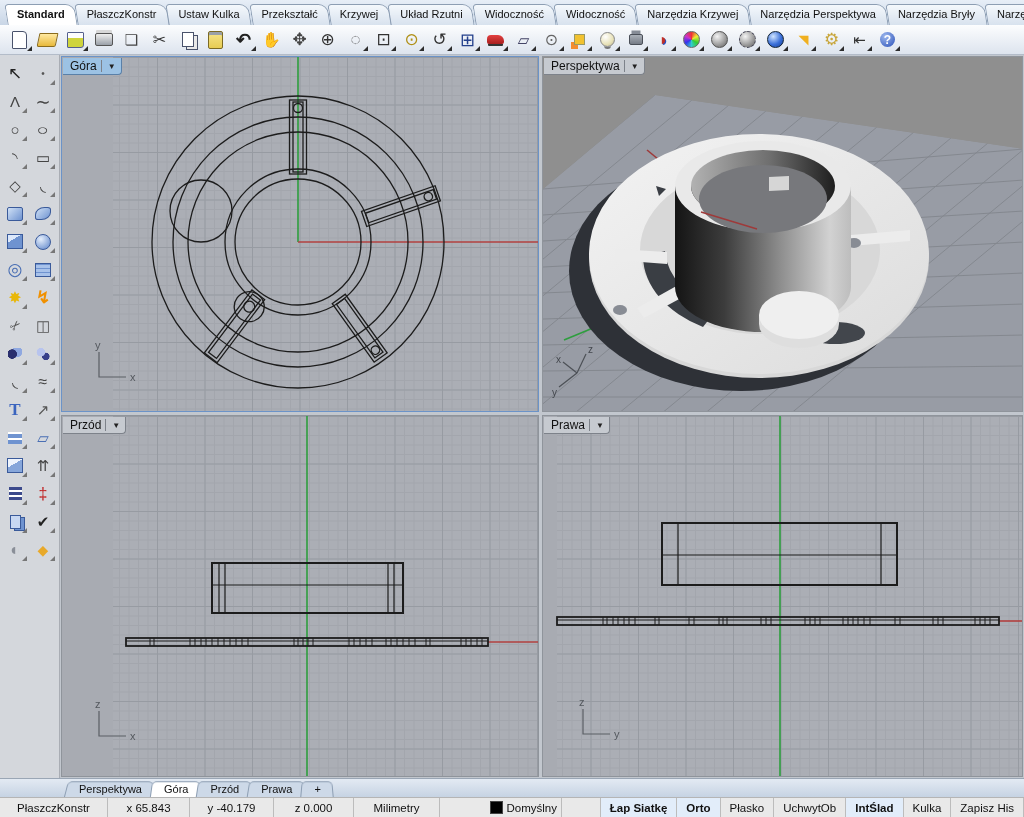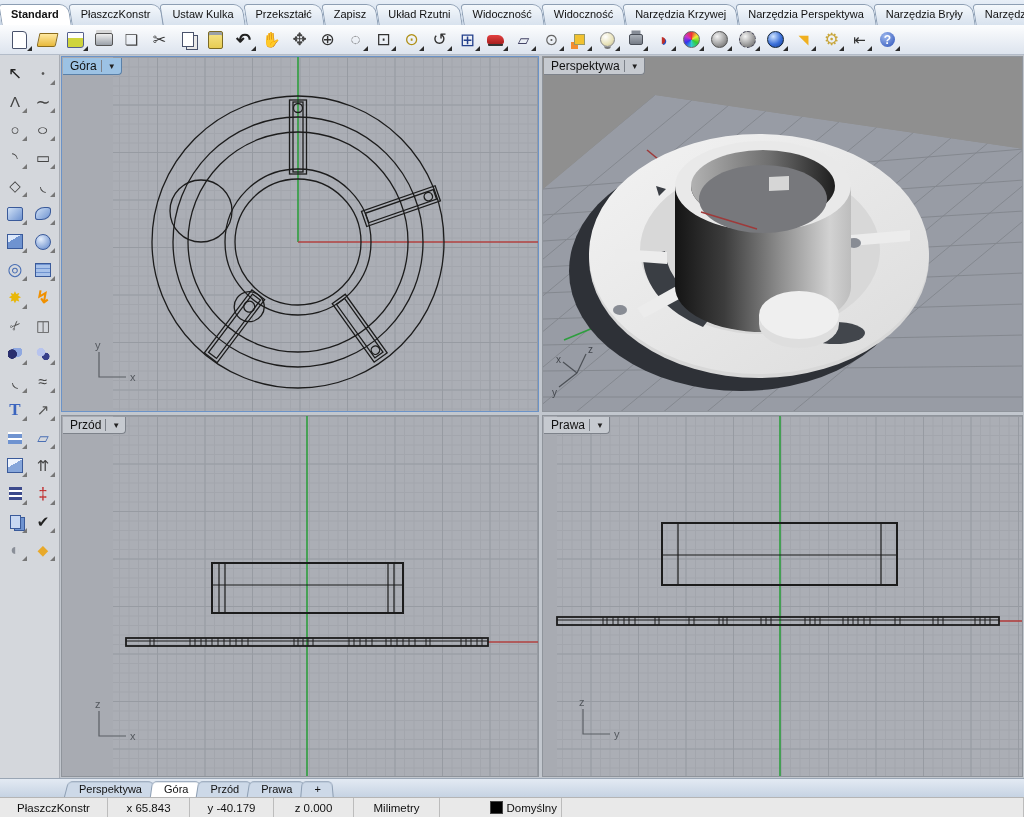--- a/index.html
+++ b/index.html
@@ -1,21 +1,21 @@
 <!DOCTYPE html>
 <html><head>
 <meta charset="utf-8">
 <style>
   html,body{margin:0;padding:0}
   body{width:1024px;height:817px;position:relative;overflow:hidden;
        font-family:"Liberation Sans",sans-serif;font-size:11px;color:#111;background:#cfd9e6}
 
   
   .menubar{position:absolute;left:0;top:0;width:1024px;height:25px;
-           background:linear-gradient(#e7eef7,#c9d6e6);display:flex;align-items:flex-end;padding-left:0;box-sizing:border-box;overflow:hidden}
+           background:linear-gradient(#e7eef7,#c9d6e6);display:flex;align-items:flex-end;padding-left:6px;box-sizing:border-box;overflow:hidden}
   .mtab{position:relative;height:21px;line-height:21px;padding:0 11px;white-space:nowrap;cursor:default}
   .mtab::before{content:"";position:absolute;inset:0;border:1px solid #8d9eb3;border-bottom:none;
                 border-radius:4px 9px 0 0;transform:skewX(9deg);background:linear-gradient(#f4f8fc,#d8e2ee)}
   .mtab.active::before{background:#fff}
   .mtab b{position:relative;font-weight:normal}
   .mtab.active b{font-weight:bold}
 
   
   .toolbar{position:absolute;left:0;top:25px;width:1024px;height:30px;box-sizing:border-box;
            background:linear-gradient(#fcfdfe,#dde4ee);border-bottom:1px solid #b3bcc9;
@@ -138,21 +138,21 @@
 <div class="menubar">
 
     <div class="mtab active"><b>Standard</b></div>
 
     <div class="mtab"><b>PłaszczKonstr</b></div>
 
     <div class="mtab"><b>Ustaw Kulka</b></div>
 
     <div class="mtab"><b>Przekształć</b></div>
 
-    <div class="mtab"><b>Zapisz</b></div>
+    <div class="mtab"><b>Krzywej</b></div>
 
     <div class="mtab"><b>Układ Rzutni</b></div>
 
     <div class="mtab"><b>Widoczność</b></div>
 
     <div class="mtab"><b>Widoczność</b></div>
 
     <div class="mtab"><b>Narzędzia Krzywej</b></div>
 
     <div class="mtab"><b>Narzędzia Perspektywa</b></div>
@@ -527,13 +527,29 @@
   <div class="sseg sw-cpl">PłaszczKonstr</div>
   <div class="sseg sw-x">x 65.843</div>
   <div class="sseg sw-y">y -40.179</div>
   <div class="sseg sw-z">z 0.000</div>
   <div class="sseg sw-u">Milimetry</div>
   <div class="sseg sw-l">
     <span class="layerswatch"></span>
     <span>Domyślny</span>
   </div>
   <div class="sw-fill"></div>
+  <div style="display:flex">
+
+      <div class="sseg stoggle on">Łap Siatkę</div>
+
+      <div class="sseg stoggle on">Orto</div>
+
+      <div class="sseg stoggle">Płasko</div>
+
+      <div class="sseg stoggle">UchwytOb</div>
+
+      <div class="sseg stoggle on">IntŚlad</div>
+
+      <div class="sseg stoggle">Kulka</div>
+
+      <div class="sseg stoggle">Zapisz His</div>
+    </div>
 </div>
 
 </body></html>

